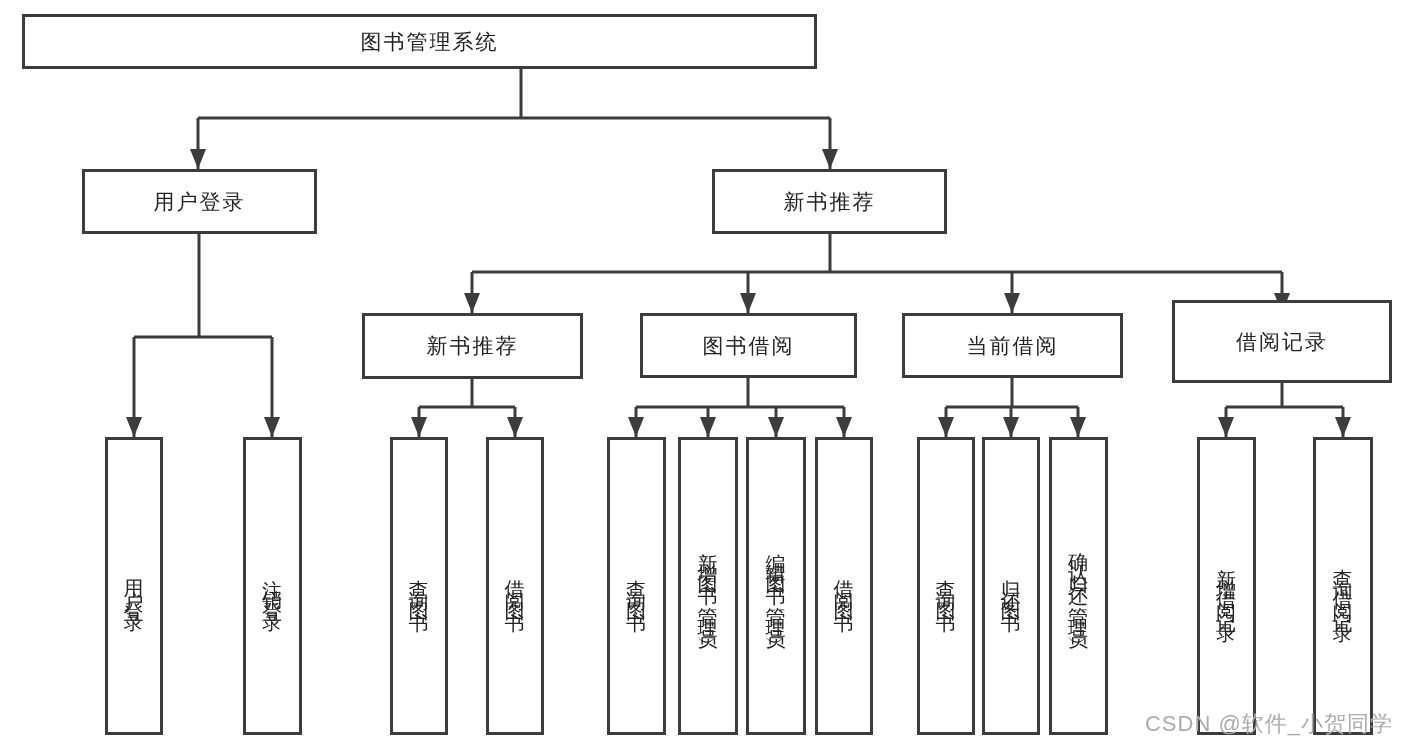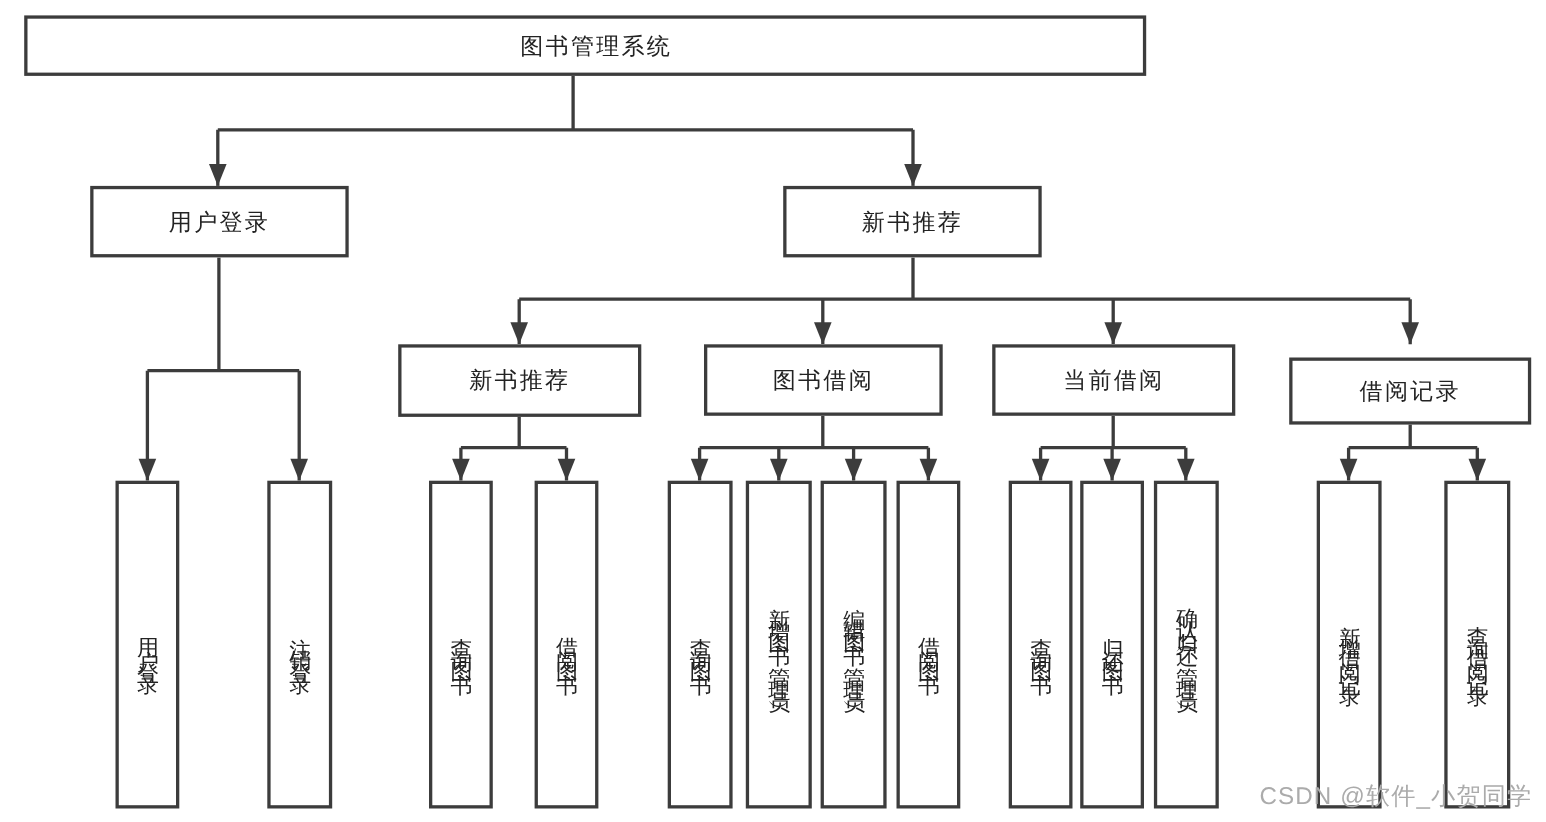--- a/index.html
+++ b/index.html
@@ -90,41 +90,41 @@
       <polygon points="768,417 784,417 776,437"></polygon>
       <polygon points="836,417 852,417 844,437"></polygon>
       <polygon points="938,417 954,417 946,437"></polygon>
       <polygon points="1003,417 1019,417 1011,437"></polygon>
       <polygon points="1070,417 1086,417 1078,437"></polygon>
       <polygon points="1218,417 1234,417 1226,437"></polygon>
       <polygon points="1335,417 1351,417 1343,437"></polygon>
     </g>
   </svg>
 
-  <div class="node" style="left:22px; top:14px; width:1020px; height:55px;padding-left:20px;">
+  <div class="node" style="left:22px; top:14px; width:795px; height:55px;padding-left:20px;">
     <span class="hlabel">图书管理系统</span>
   </div>
 
   <div class="node" style="left:82px; top:169px; width:235px; height:65px;">
     <span class="hlabel">用户登录</span>
   </div>
   <div class="node" style="left:712px; top:169px; width:235px; height:65px;">
     <span class="hlabel">新书推荐</span>
   </div>
 
   <div class="node" style="left:362px; top:313px; width:221px; height:66px;">
     <span class="hlabel">新书推荐</span>
   </div>
   <div class="node" style="left:902px; top:313px; width:221px; height:65px;">
     <span class="hlabel">当前借阅</span>
   </div>
   <div class="node" style="left:640px; top:313px; width:217px; height:65px;">
     <span class="hlabel">图书借阅</span>
   </div>
-  <div class="node" style="left:1172px; top:325px; width:220px; height:61px;">
+  <div class="node" style="left:1172px; top:300px; width:220px; height:83px;">
     <span class="hlabel">借阅记录</span>
   </div>
 
   <div class="node" style="left:105px; top:437px; width:58px; height:298px;">
     <span class="vlabel">用户登录</span>
   </div>
   <div class="node" style="left:243px; top:437px; width:59px; height:298px;">
     <span class="vlabel">注销登录</span>
   </div>
 

